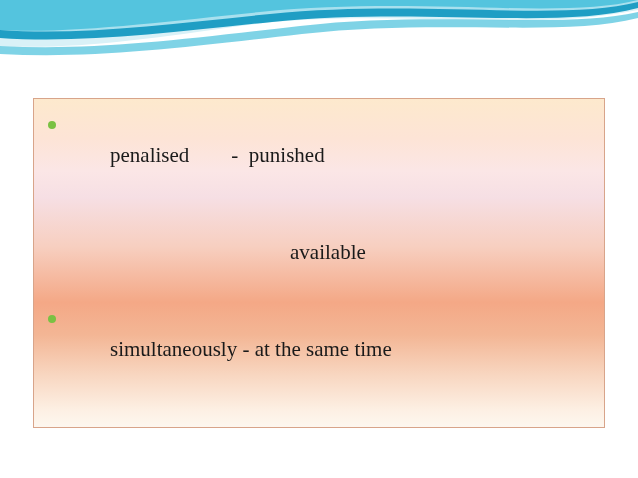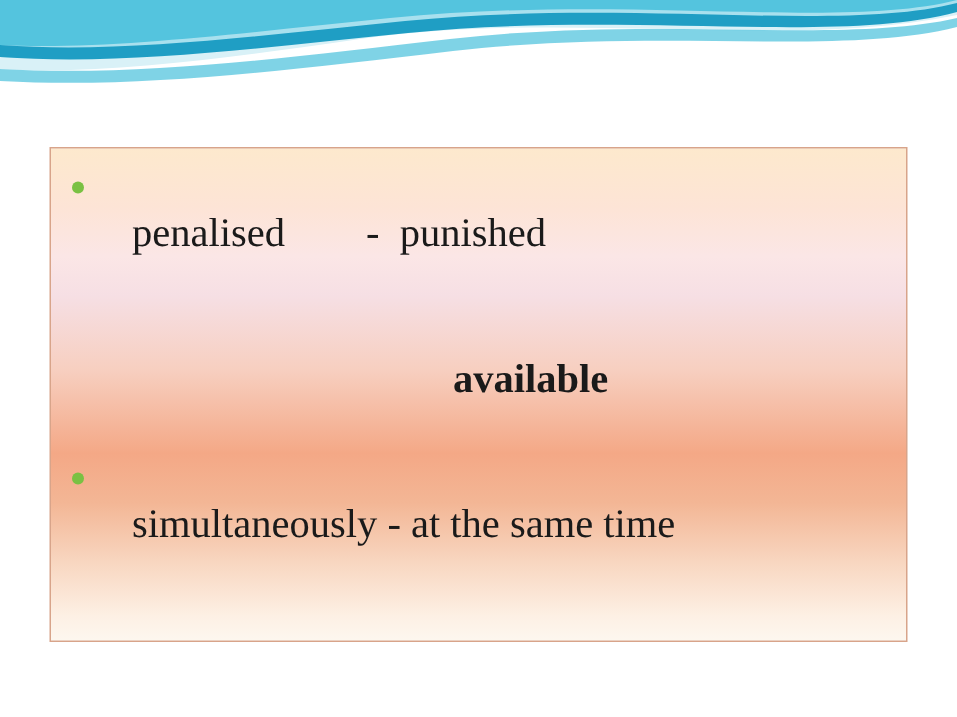--- a/index.html
+++ b/index.html
@@ -51,38 +51,38 @@
         #fdf0e4 95%,
         #fdf7ef 100%);
   }
   ul.bullets {
     list-style: none;
     margin: 0;
     padding: 10px 0 0 0;
   }
   ul.bullets li {
     position: relative;
+    padding-left: 34px;
     margin: 0 0 4px 0;
-    font-size: 27px;
+    font-size: 21px;
     line-height: 31px;
     color: #1a1a1a;
     white-space: pre;
   }
   ul.bullets li .bullet-dot {
     position: absolute;
     left: 14px;
     top: 12px;
     width: 8px;
     height: 8px;
     border-radius: 50%;
     background: #7ac143;
   }
   li.continuation {
     padding-left: 34px;
-    font-weight: bold;
   }
   li.continuation .cont-text {
     display: inline-block;
     padding-left: 180px;
   }
   .term {
     display: inline-block;
   }
 </style>
 </head>

